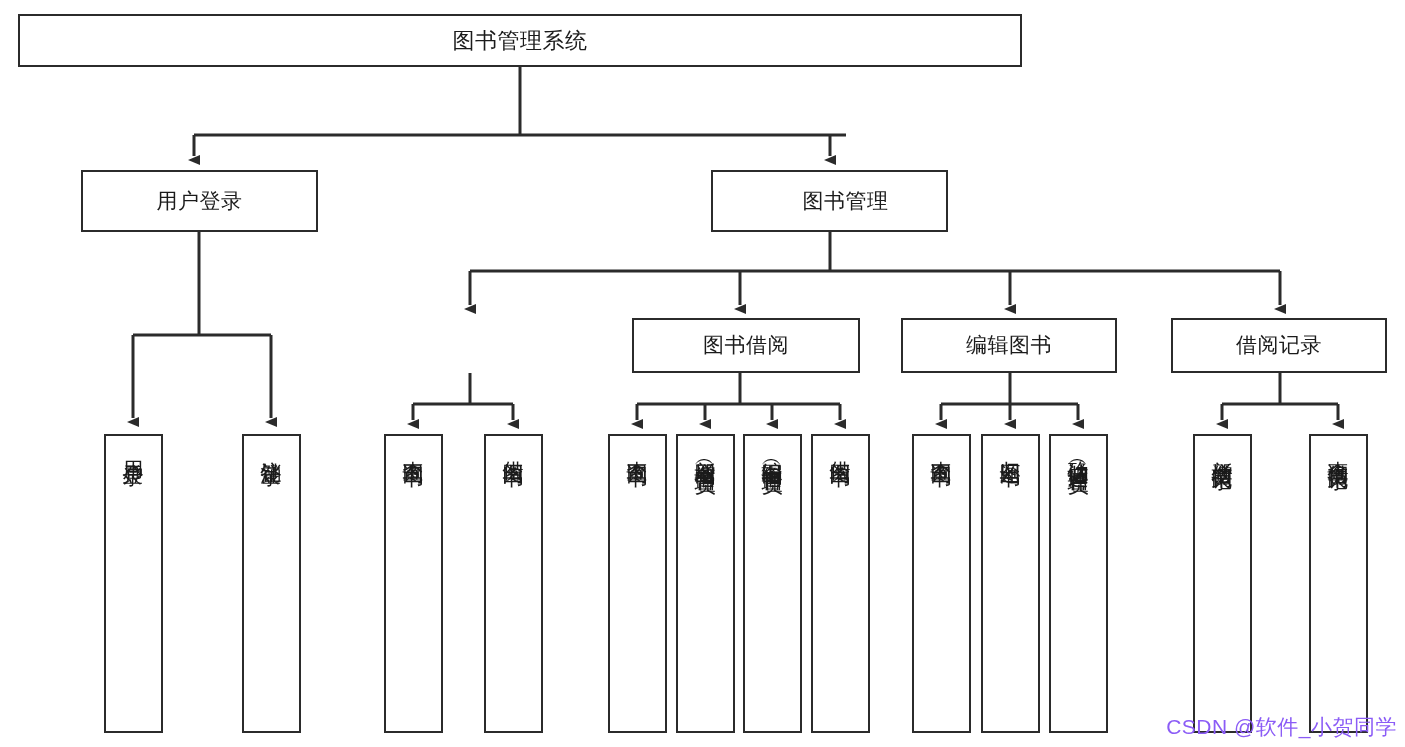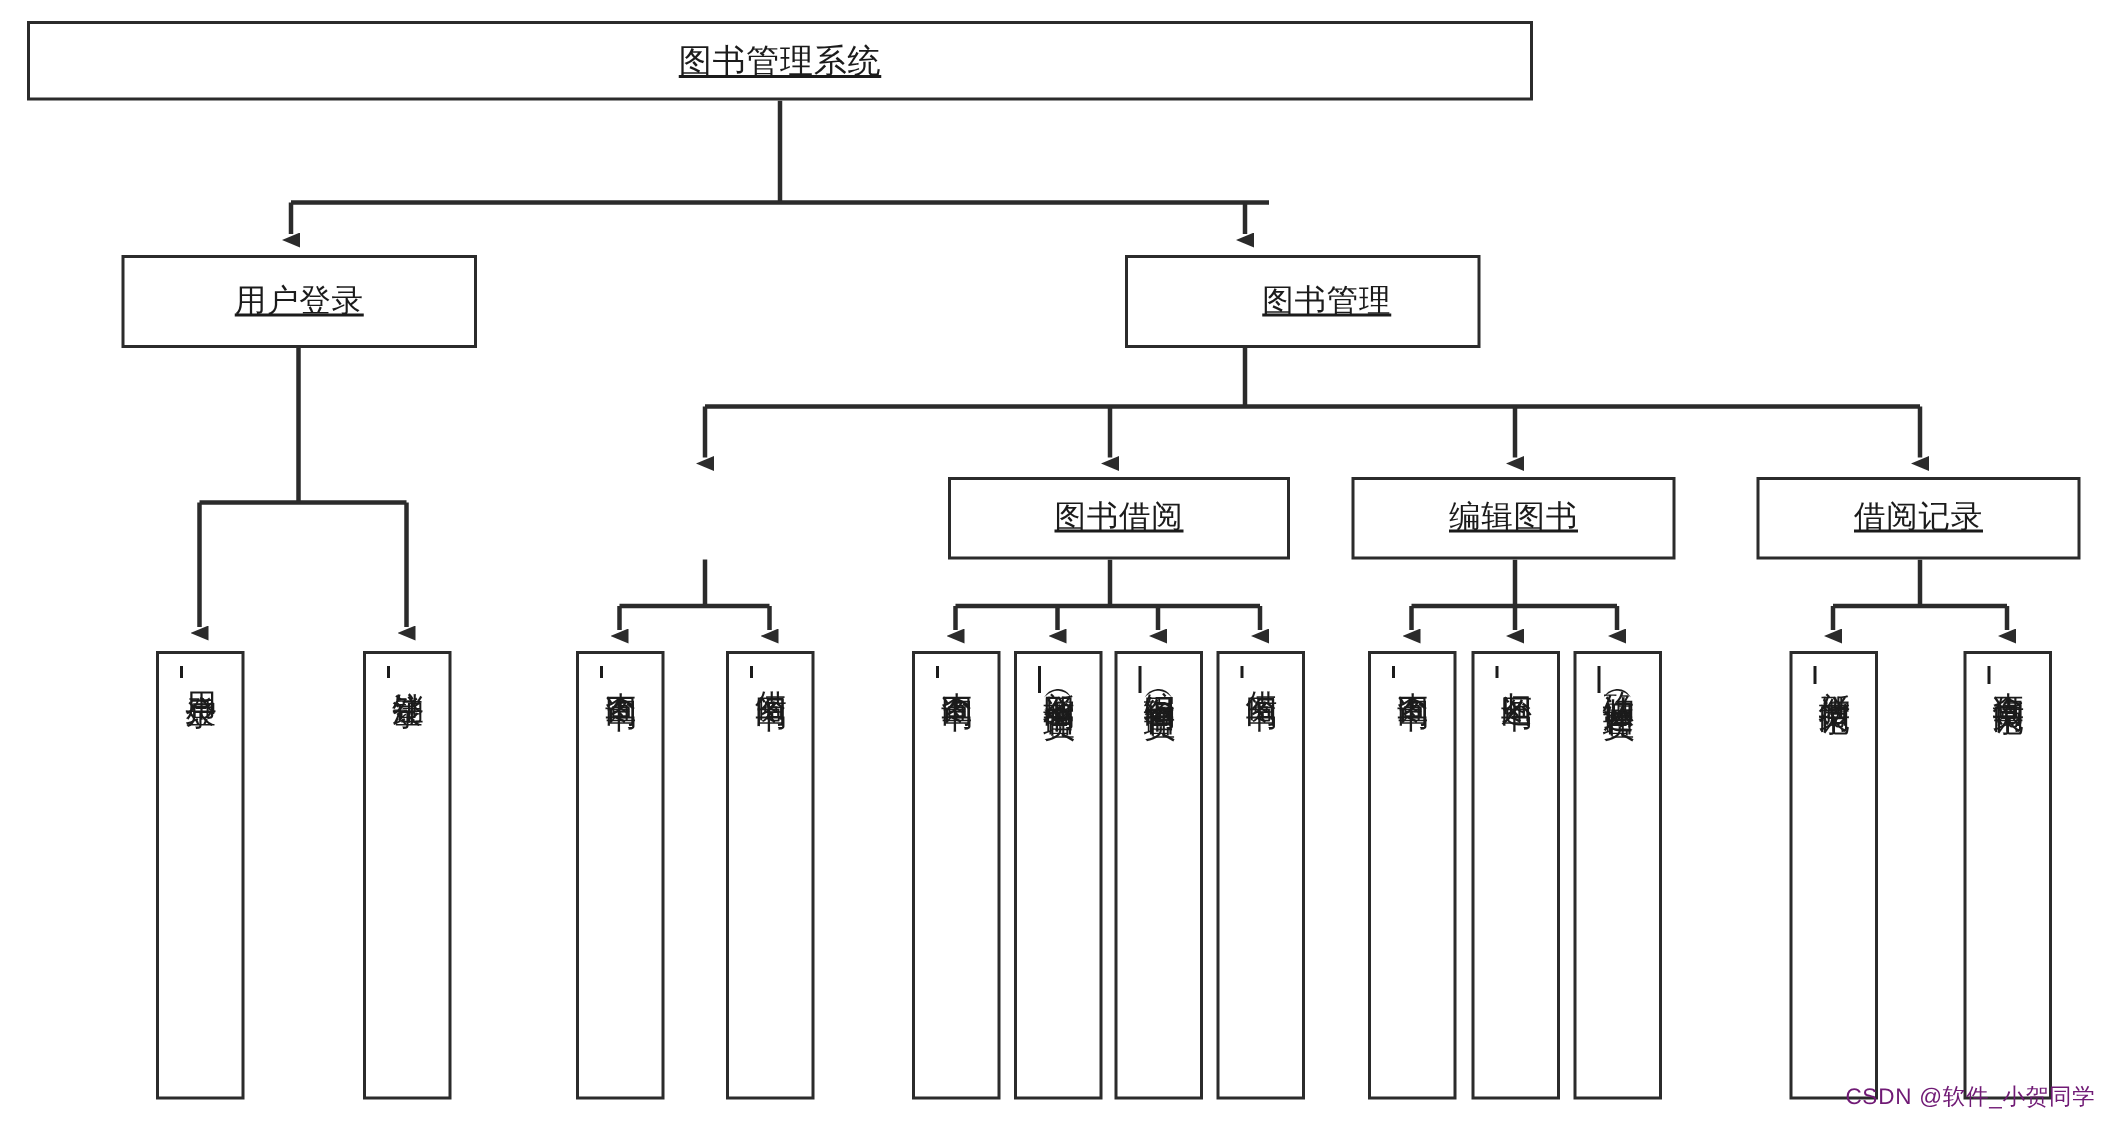--- a/index.html
+++ b/index.html
@@ -28,21 +28,20 @@
   .node {
     position: absolute;
     box-sizing: border-box;
     background: #ffffff;
     border: 2px solid #2b2b2b;
     display: flex;
     align-items: center;
     justify-content: center;
     color: #1b1b1b;
     overflow: hidden;
-    text-decoration: underline;
   }
   .node .label {
     display: block;
     text-align: center;
     line-height: 1.15;
     white-space: nowrap;
   }
   
   .node.h .label {
     font-size: 21px;
@@ -61,22 +60,22 @@
     text-orientation: upright;
     font-size: 21px;
     line-height: 1.0;
     letter-spacing: 2px;
     white-space: normal;
   }
   .watermark {
     position: absolute;
     right: 8px;
     bottom: 6px;
-    font-size: 15px;
-    color: #701a75;
+    font-size: 21px;
+    color: #8b5cf6;
     letter-spacing: 0.5px;
     user-select: none;
     white-space: nowrap;
   }
 </style>
 </head>
 <body>
 
 <div id="diagram-root">
 
@@ -130,21 +129,21 @@
     </g>
   </svg>
 
   <div class="node h root" style="left:18px; top:14px; width:1004px; height:53px;">
     <span class="label">图书管理系统</span>
   </div>
 
   <div class="node h" style="left:81px; top:170px; width:237px; height:62px;">
     <span class="label">用户登录</span>
   </div>
-  <div class="node h" style="left:750px; top:170px; width:237px; height:62px;padding-left:32px;">
+  <div class="node h" style="left:711px; top:170px; width:237px; height:62px;padding-left:32px;">
     <span class="label">图书管理</span>
   </div>
 
   <div class="node h" style="left:632px; top:318px; width:228px; height:55px;">
     <span class="label">图书借阅</span>
   </div>
   <div class="node h" style="left:901px; top:318px; width:216px; height:55px;">
     <span class="label">编辑图书</span>
   </div>
   <div class="node h" style="left:1171px; top:318px; width:216px; height:55px;">

